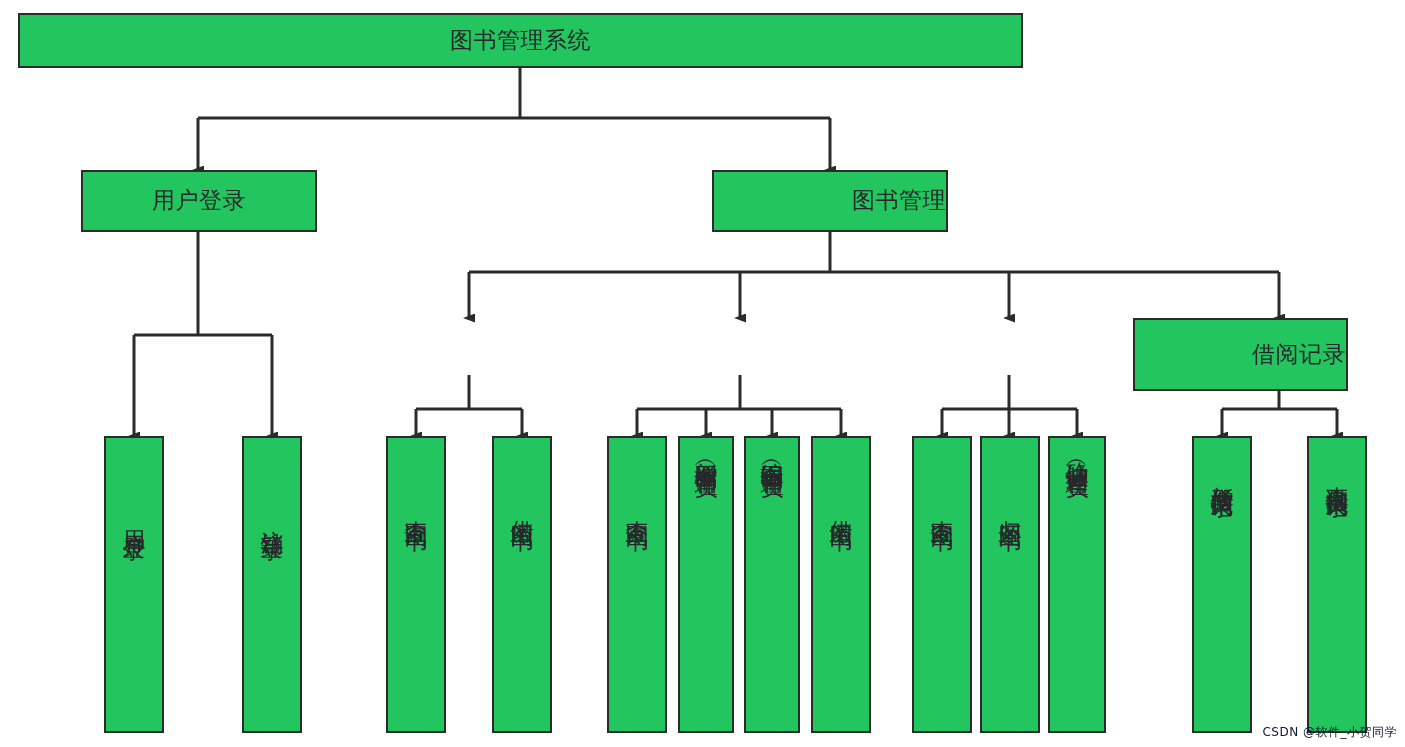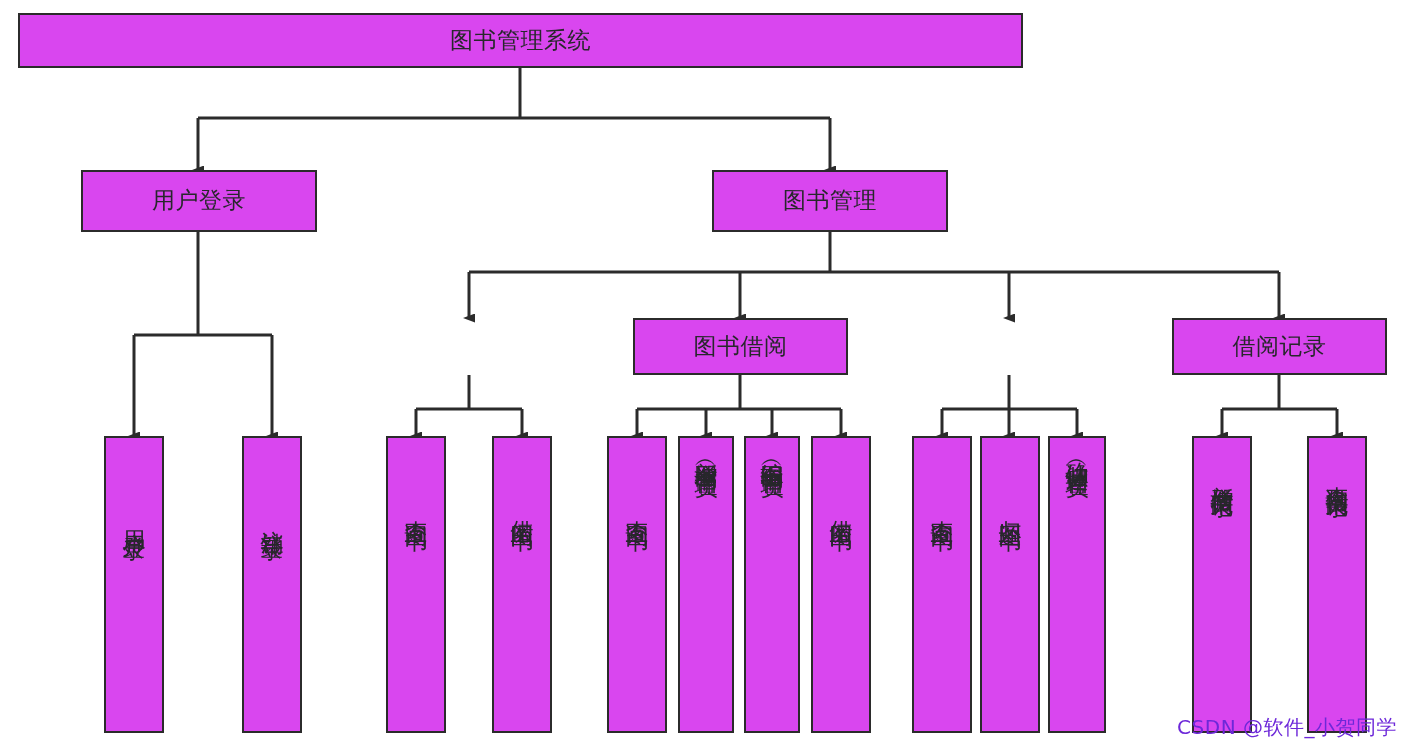--- a/index.html
+++ b/index.html
@@ -22,21 +22,21 @@
     position: absolute;
     left: 0;
     top: 0;
     width: 1405px;
     height: 747px;
   }
   .node {
     position: absolute;
     box-sizing: border-box;
     border: 2px solid #2b2b2b;
-    background: #d946ef;
+    background: #22c55e;
     display: flex;
     align-items: center;
     justify-content: center;
     color: #27272b;
   }
   .node-label {
     display: block;
     text-align: center;
     line-height: 1.12;
     color: #27272b;
@@ -65,22 +65,22 @@
     letter-spacing: 3px;
     white-space: nowrap;
   }
   .node.leaf.leaf-tall .node-label {
     letter-spacing: 2px;
   }
   #watermark {
     position: absolute;
     right: 8px;
     bottom: 6px;
-    font-size: 20px;
-    color: #6d28d9;
+    font-size: 12px;
+    color: #0f172a;
     letter-spacing: 0.5px;
     white-space: nowrap;
     font-family: "DejaVu Sans", "Liberation Sans", sans-serif;
   }
 </style>
 </head>
 <body>
 
 <div id="diagram-root">
 
@@ -137,31 +137,28 @@
   </svg>
 
   <div class="node horiz" id="node-root" style="left:18px; top:13px; width:1005px; height:55px;">
     <span class="node-label">图书管理系统</span>
   </div>
 
   <div class="node horiz" style="left:81px; top:170px; width:236px; height:62px;">
     <span class="node-label">用户登录</span>
   </div>
 
-  <div class="node horiz" style="left:712px; top:170px; width:236px; height:62px;">
+  <div class="node horiz" style="left:712px; top:170px; width:236px; height:62px;justify-content:flex-end;">
     <span class="node-label">图书管理</span>
   </div>
 
 
-  <div class="node horiz" style="left:633px; top:318px; width:215px; height:57px;">
-    <span class="node-label">图书借阅</span>
-  </div>
-
-
-  <div class="node horiz" style="left:1172px; top:318px; width:215px; height:57px;">
+
+
+  <div class="node horiz" style="left:1133px; top:318px; width:215px; height:73px;justify-content:flex-end;">
     <span class="node-label">借阅记录</span>
   </div>
 
   <div class="node leaf" style="left:104px; top:436px; width:60px; height:297px; padding-top:74px;">
     <span class="node-label">用户登录</span>
   </div>
 
   <div class="node leaf" style="left:242px; top:436px; width:60px; height:297px; padding-top:74px;">
     <span class="node-label">注销登录</span>
   </div>

